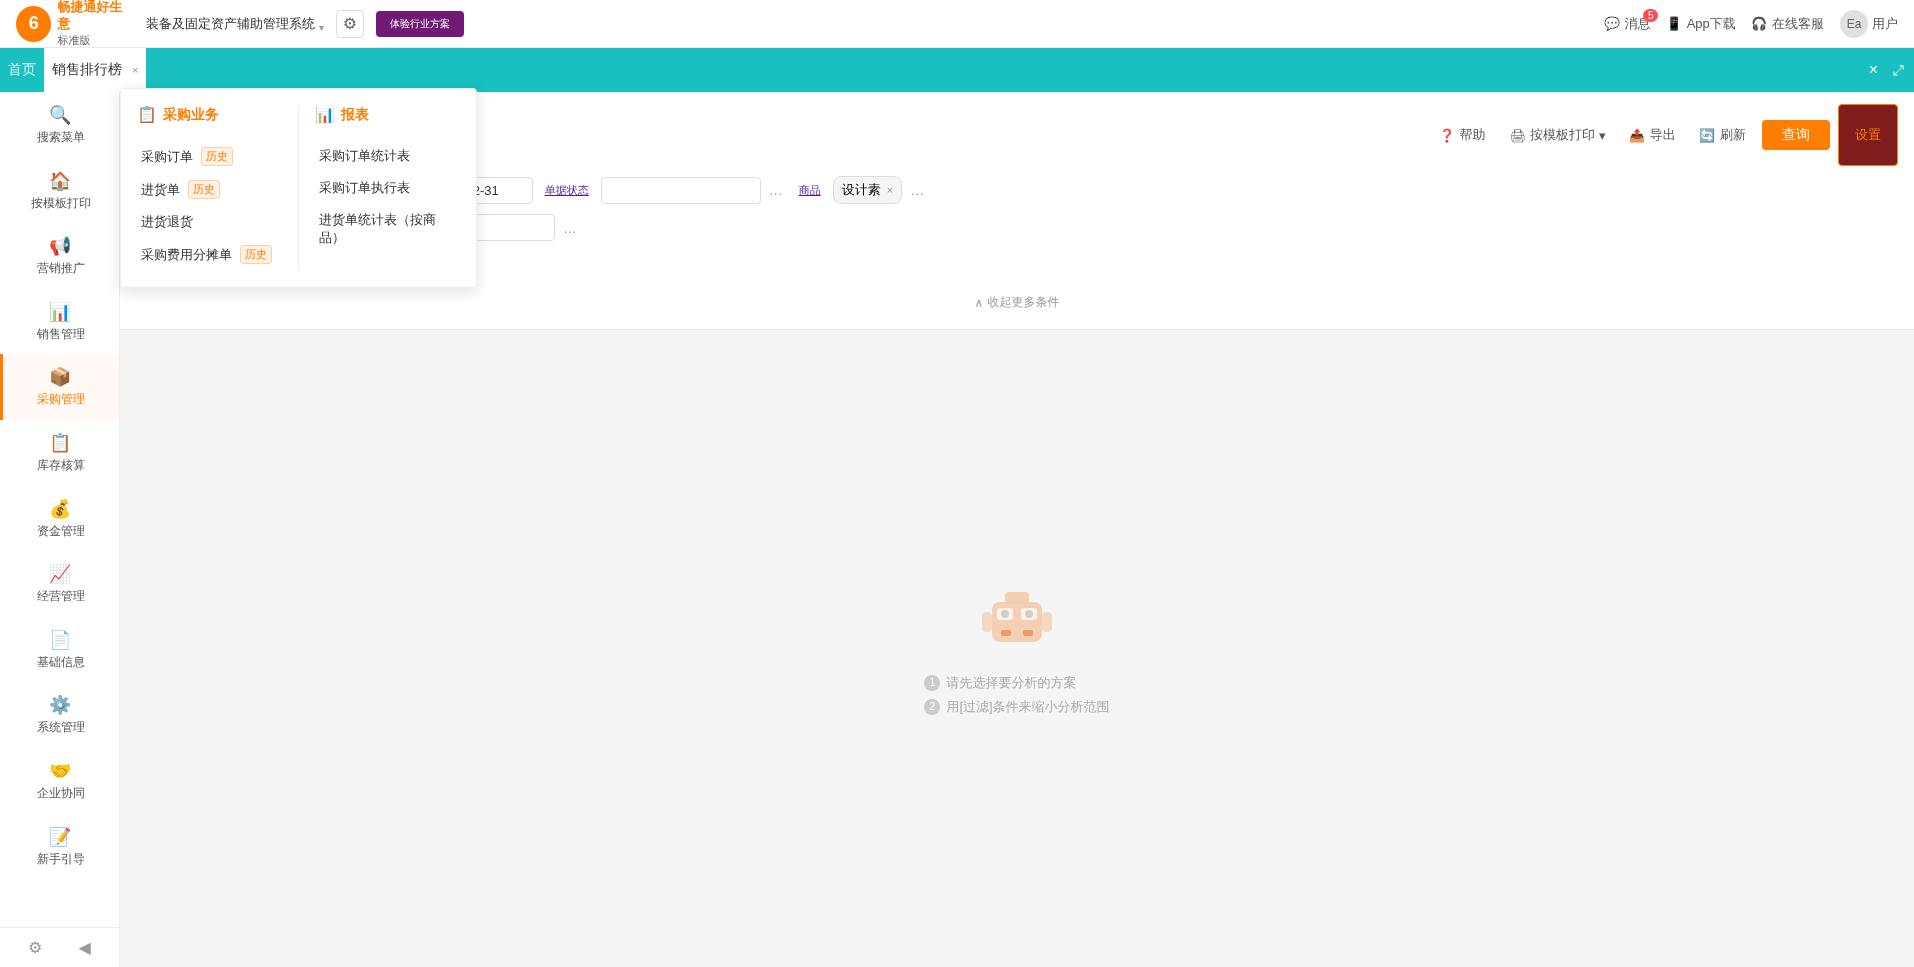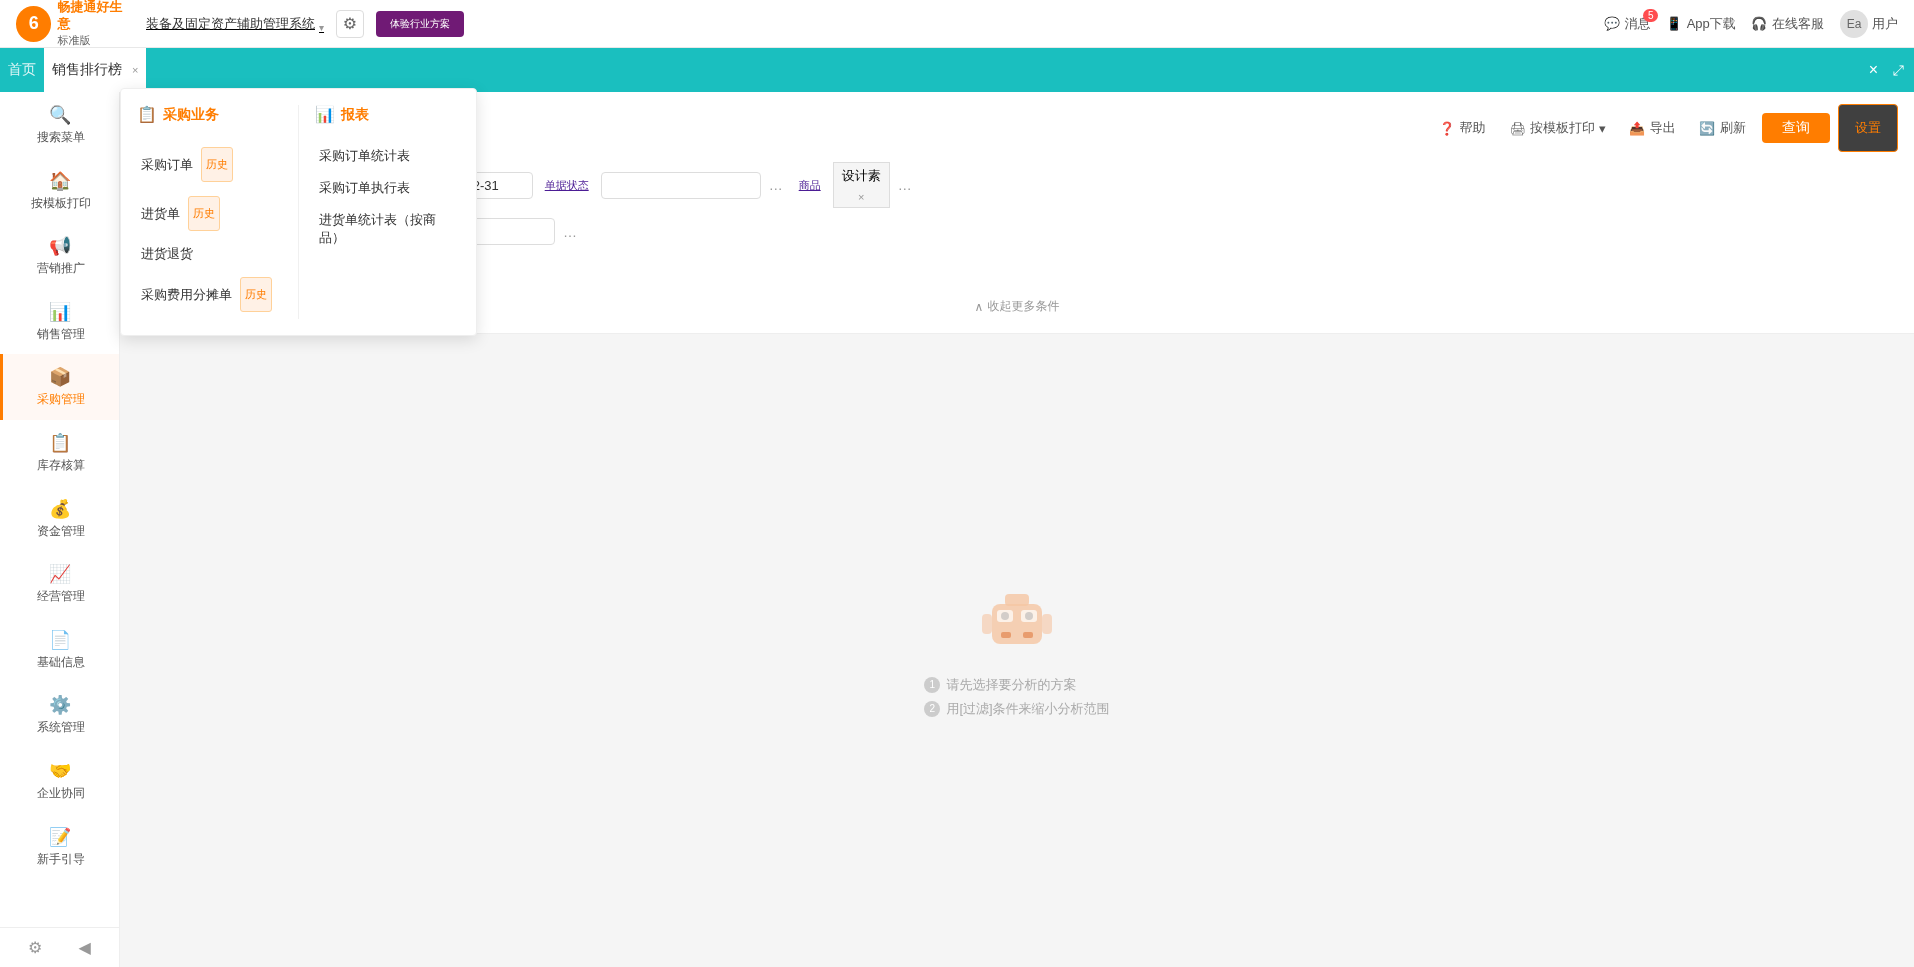--- a/index.html
+++ b/index.html
@@ -15,21 +15,21 @@
       padding: 0 16px;
       border-bottom: 1px solid #e8e8e8;
       flex-shrink: 0;
     }
     .topbar-left { display: flex; align-items: center; gap: 12px; }
     .logo-area { display: flex; align-items: center; gap: 6px; width: 118px; }
     .logo-icon { width: 36px; height: 36px; background: #ff7d00; border-radius: 50%; display: flex; align-items: center; justify-content: center; color: #fff; font-size: 18px; font-weight: bold; }
     .logo-text { font-size: 11px; color: #666; line-height: 1.3; }
     .logo-text .line1 { color: #ff7d00; font-size: 13px; font-weight: bold; }
     .system-title { font-size: 13px; color: #333; }
-    .system-title-area { display: flex; align-items: flex-end; gap: 4px; cursor: pointer; text-decoration: underline; }
+    .system-title-area { display: flex; align-items: flex-end; gap: 4px; cursor: pointer; }
     .dropdown-arrow { color: #999; font-size: 10px; }
     .settings-btn { width: 28px; height: 28px; border: 1px solid #ddd; border-radius: 4px; display: flex; align-items: center; justify-content: center; cursor: pointer; color: #666; }
     .industry-btn { background: #701a75; color: #fff; border: none; padding: 6px 14px; border-radius: 4px; font-size: 10px; cursor: pointer; }
     .topbar-right { display: flex; align-items: center; gap: 16px; }
     .topbar-right-item { display: flex; align-items: center; gap: 4px; font-size: 13px; color: #555; cursor: pointer; position: relative; }
     .badge { background: #ff4d4f; color: #fff; font-size: 10px; border-radius: 10px; padding: 1px 5px; position: absolute; top: -6px; right: -8px; }
     .user-avatar { width: 28px; height: 28px; background: #e0e0e0; border-radius: 50%; display: flex; align-items: center; justify-content: center; font-size: 12px; color: #666; }
 
     
     .navtabs {
@@ -141,25 +141,24 @@
       background: #fff;
       appearance: none;
       cursor: pointer;
       min-width: 100px;
     }
     .filter-tag {
       display: inline-flex;
       align-items: center;
       background: #f5f5f5;
       border: 1px solid #ddd;
-      border-radius: 0;
+      border-radius: 8px;
       padding: 4px 8px;
       font-size: 13px;
       gap: 6px;
-      flex-direction: column;
     }
     .filter-tag .remove { color: #999; cursor: pointer; font-size: 11px; }
     .date-range { display: flex; align-items: center; gap: 6px; font-size: 13px; }
     .date-quick { display: flex; gap: 6px; }
     .date-btn { padding: 4px 8px; border: 1px solid #ddd; border-radius: 4px; font-size: 12px; cursor: pointer; color: #555; background: #fff; }
     .date-btn.active { color: #ff7d00; border-color: #ff7d00; }
     .more-conditions-btn {
       display: flex;
       align-items: center;
       justify-content: center;
@@ -186,24 +185,24 @@
     .query-btn {
       background: #ff7d00;
       color: #fff;
       border: none;
       padding: 6px 20px;
       border-radius: 4px;
       font-size: 14px;
       cursor: pointer;
     }
     .set-btn {
-      background: #404040;
+      background: #7f1d1d;
       color: #ff7d00;
       border: 1px solid #ff7d00;
-      padding: 14px 16px;
+      padding: 21px 16px;
       border-radius: 4px;
       font-size: 13px;
       cursor: pointer;
     }
     .filter-row-top {
       display: flex;
       align-items: center;
       justify-content: space-between;
     }
     .ellipsis-btn { color: #999; cursor: pointer; font-size: 14px; padding: 0 4px; }
@@ -265,21 +264,21 @@
       color: #333;
       cursor: pointer;
       border-radius: 3px;
     }
     .history-badge {
       background: #fff1e6;
       color: #ff7d00;
       border: 1px solid #ffd199;
       border-radius: 3px;
       font-size: 11px;
-      padding: 9px 4px;
+      padding: 1px 4px;
     }
 
     
     ::-webkit-scrollbar { width: 6px; }
     ::-webkit-scrollbar-thumb { background: #ddd; border-radius: 3px; }
   </style>
 </head>
 <body>
 
 <div class="topbar">

